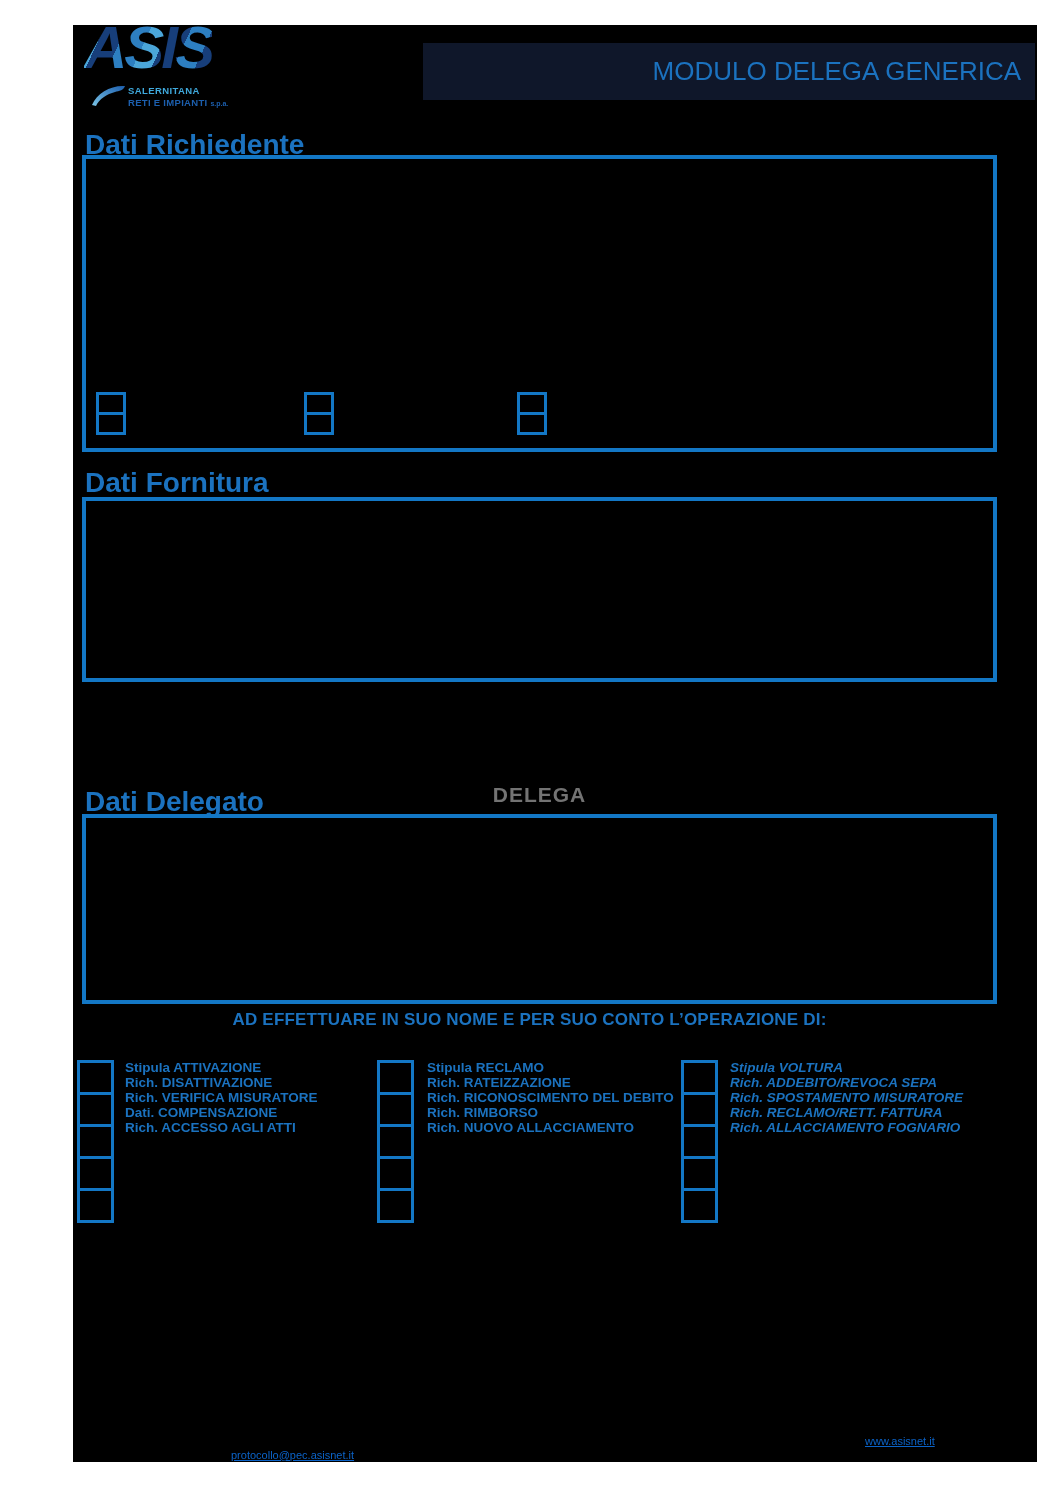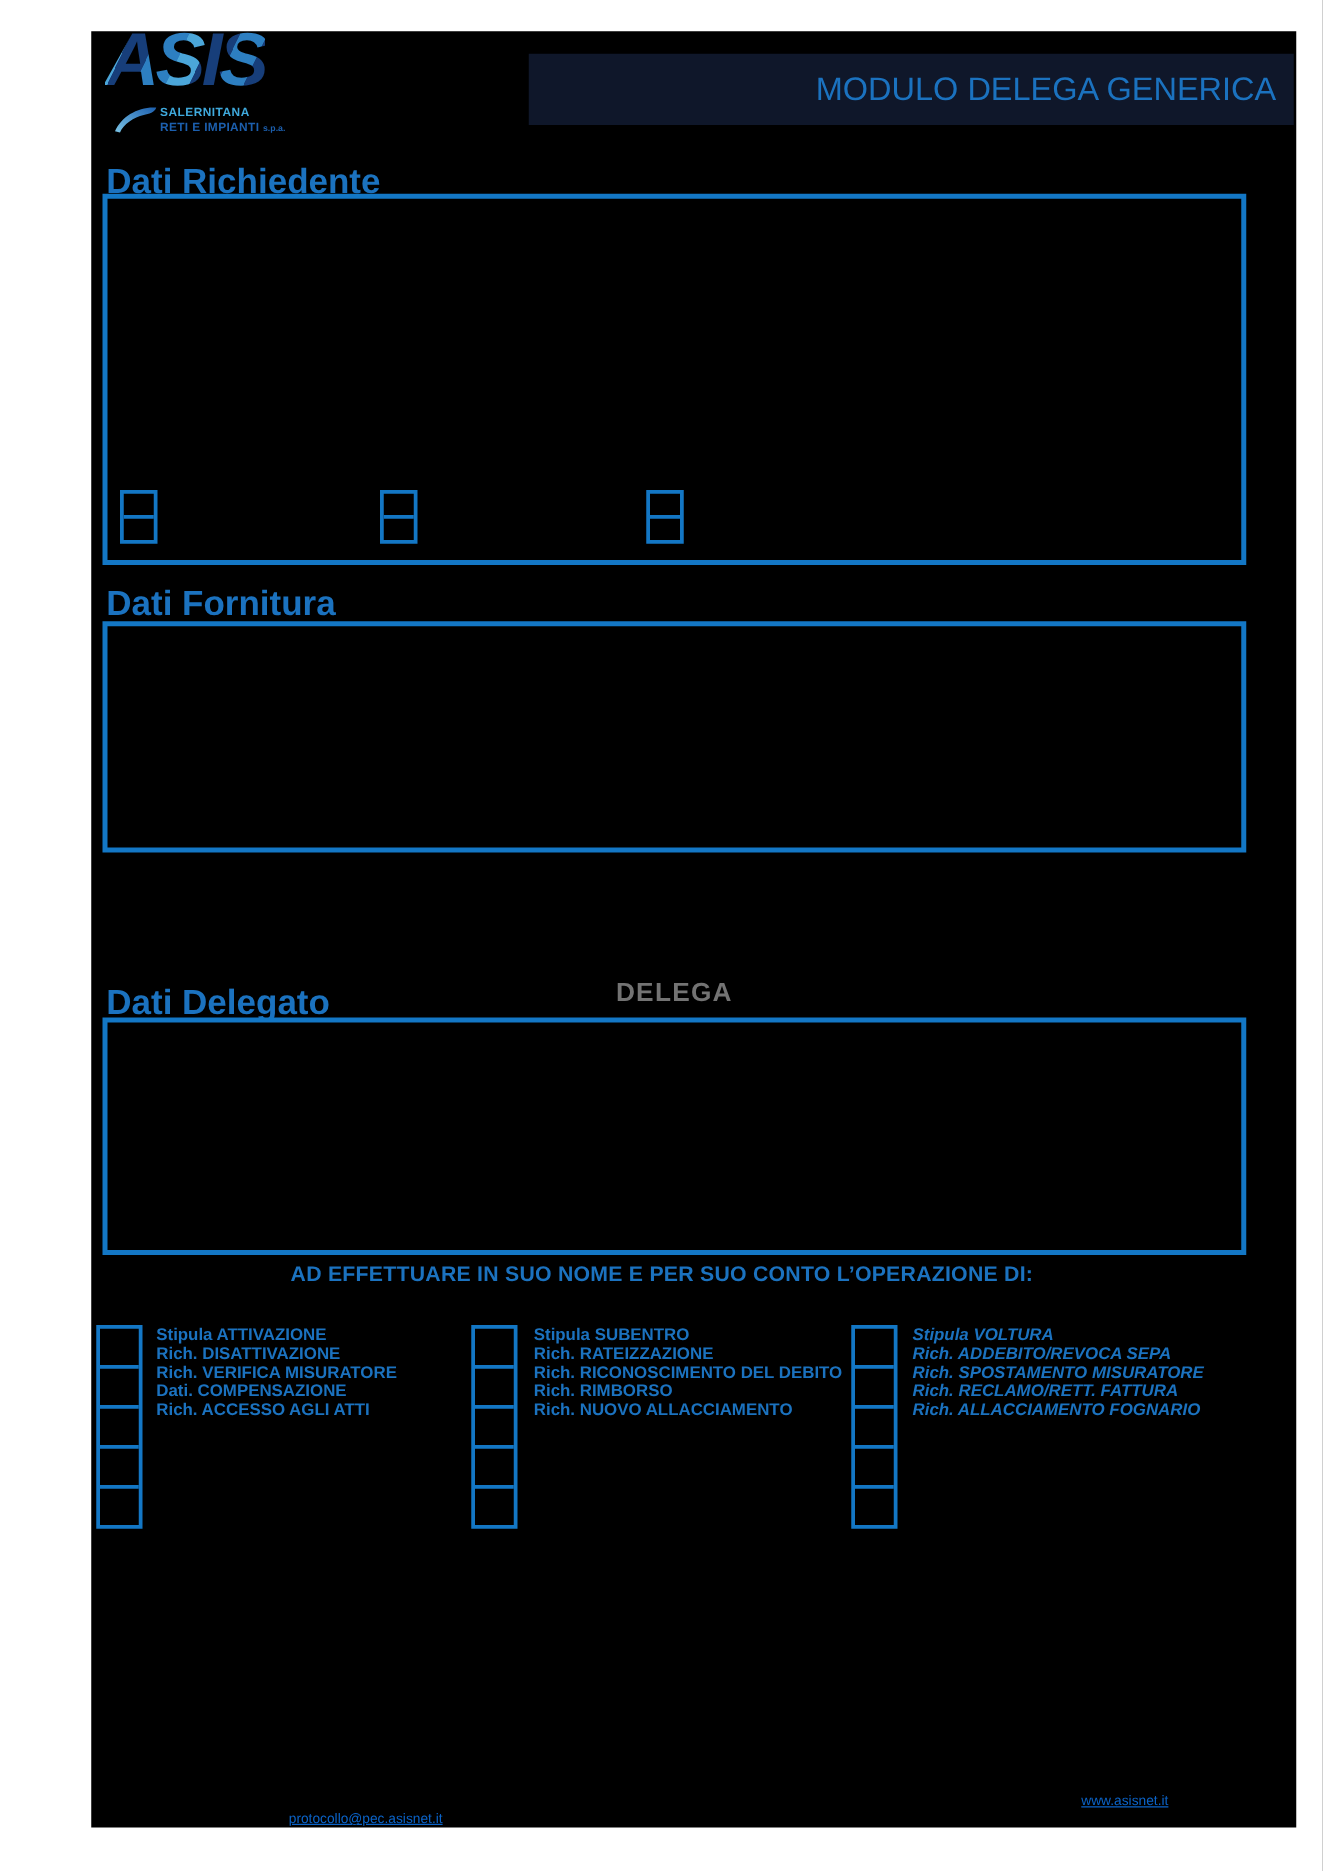--- a/index.html
+++ b/index.html
@@ -136,21 +136,21 @@
   </div>
 
   <div class="op-table abs" style="left:377px; top:1060px;">
     <div class="op-cell"></div>
     <div class="op-cell"></div>
     <div class="op-cell"></div>
     <div class="op-cell"></div>
     <div class="op-cell"></div>
   </div>
   <div class="op-labels abs" style="left:427px;">
-    <div class="op-label">Stipula SUBENTRO</div>
+    <div class="op-label">Stipula RECLAMO</div>
     <div class="op-label">Rich. RATEIZZAZIONE</div>
     <div class="op-label">Rich. RICONOSCIMENTO DEL DEBITO</div>
     <div class="op-label">Rich. RIMBORSO</div>
     <div class="op-label">Rich. NUOVO ALLACCIAMENTO</div>
   </div>
 
   <div class="op-table abs" style="left:681px; top:1060px;">
     <div class="op-cell"></div>
     <div class="op-cell"></div>
     <div class="op-cell"></div>

